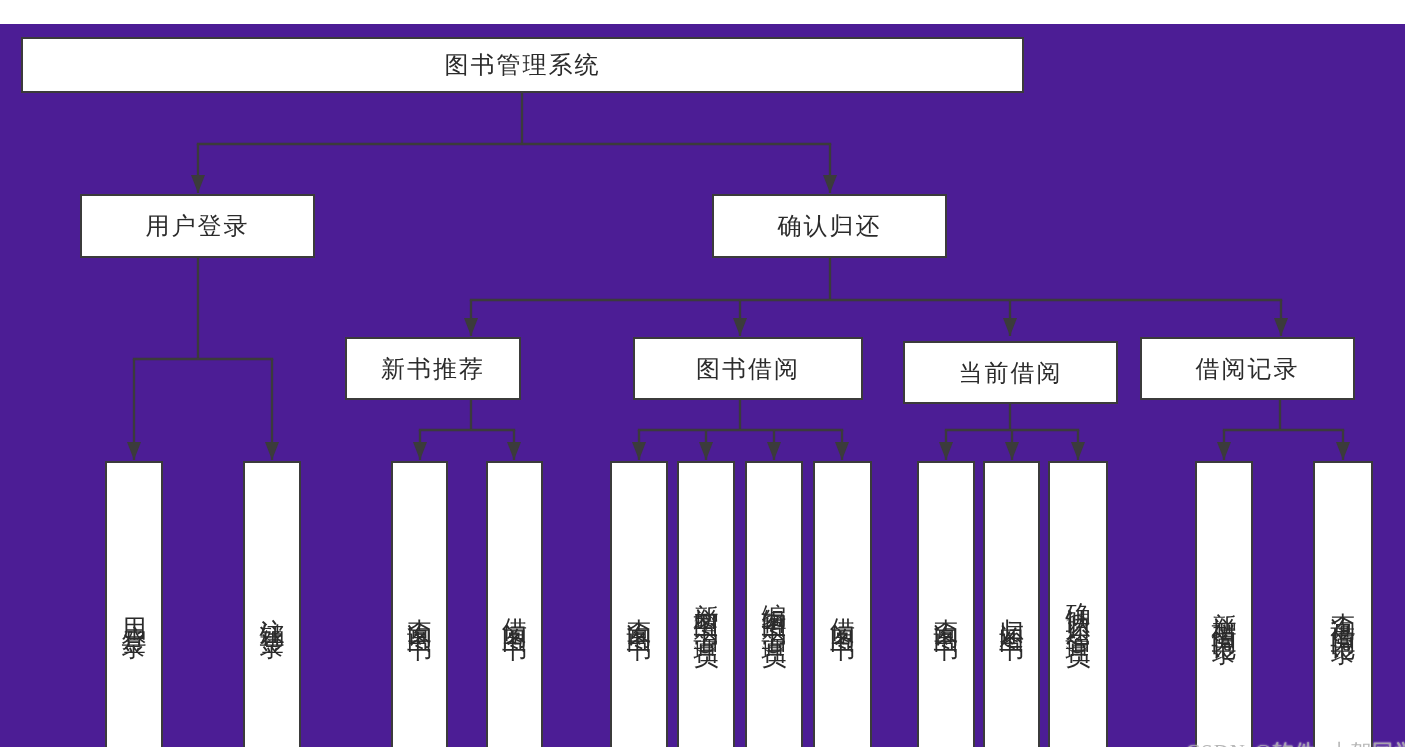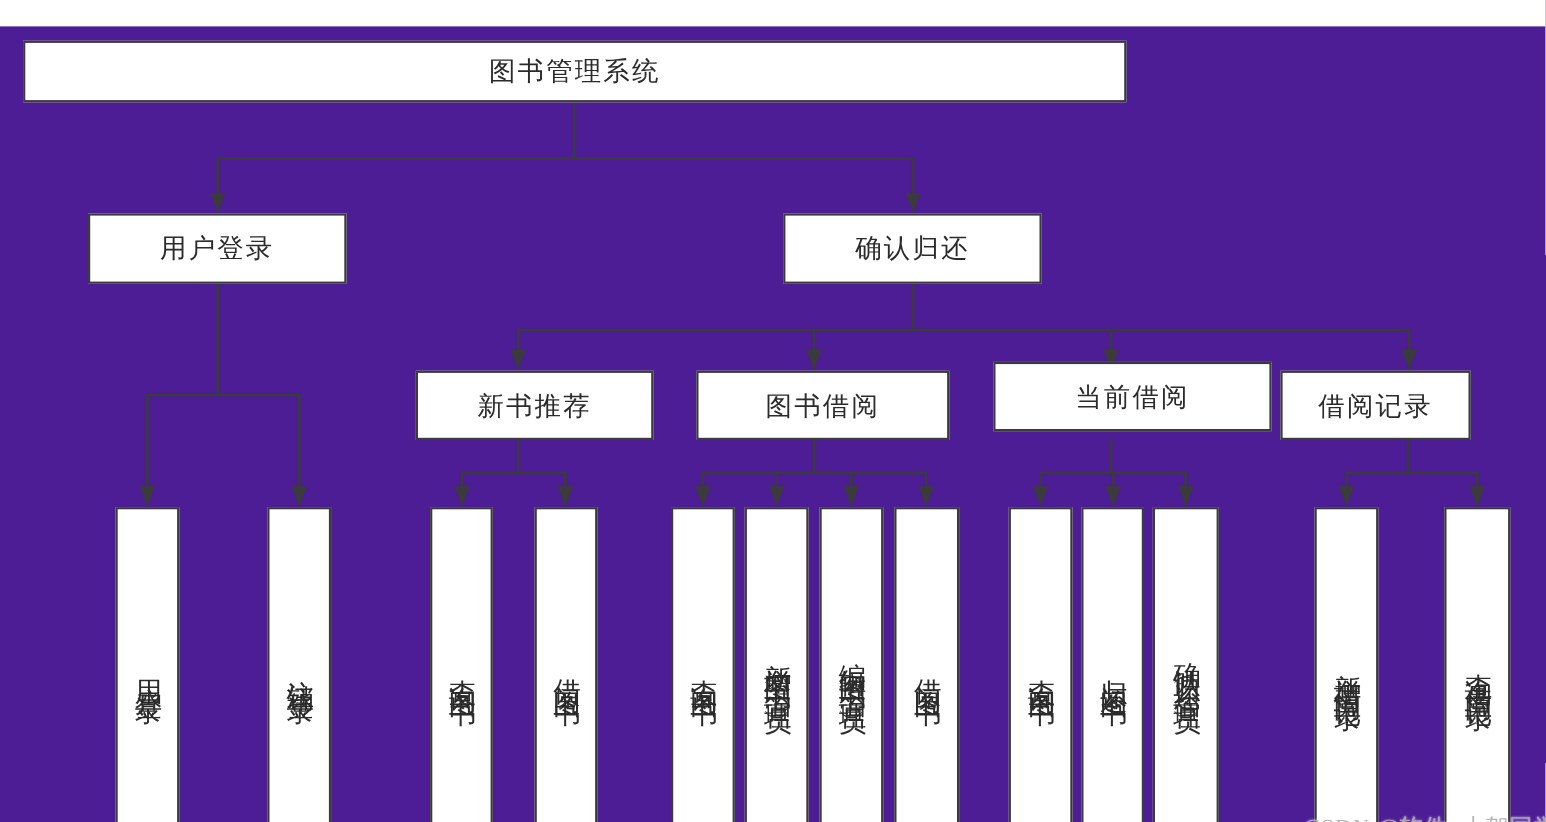--- a/index.html
+++ b/index.html
@@ -103,24 +103,24 @@
       <line x1="1224" y1="406" x2="1224" y2="436" marker-end="url(#ah)"></line>
       <line x1="1343" y1="406" x2="1343" y2="436" marker-end="url(#ah)"></line>
     </g>
   </svg>
 
   <div class="hnode" style="left:21px;top:13px;width:1003px;height:56px">图书管理系统</div>
 
   <div class="hnode" style="left:80px;top:170px;width:235px;height:64px">用户登录</div>
   <div class="hnode" style="left:712px;top:170px;width:235px;height:64px">确认归还</div>
 
-  <div class="hnode" style="left:378px;top:313px;width:216px;height:63px">新书推荐</div>
+  <div class="hnode" style="left:345px;top:313px;width:176px;height:63px">新书推荐</div>
   <div class="hnode" style="left:633px;top:313px;width:230px;height:63px">图书借阅</div>
-  <div class="hnode" style="left:903px;top:305px;width:253px;height:63px">当前借阅</div>
-  <div class="hnode" style="left:1164px;top:313px;width:173px;height:63px">借阅记录</div>
+  <div class="hnode" style="left:903px;top:317px;width:215px;height:63px">当前借阅</div>
+  <div class="hnode" style="left:1140px;top:313px;width:215px;height:63px">借阅记录</div>
 
   <div class="leaf" style="left:105px">
     <span class="vtext">用户登录</span>
   </div>
   <div class="leaf" style="left:243px">
     <span class="vtext">注销登录</span>
   </div>
 
   <div class="leaf" style="left:391px;width:57px">
     <span class="vtext">查询图书</span>

